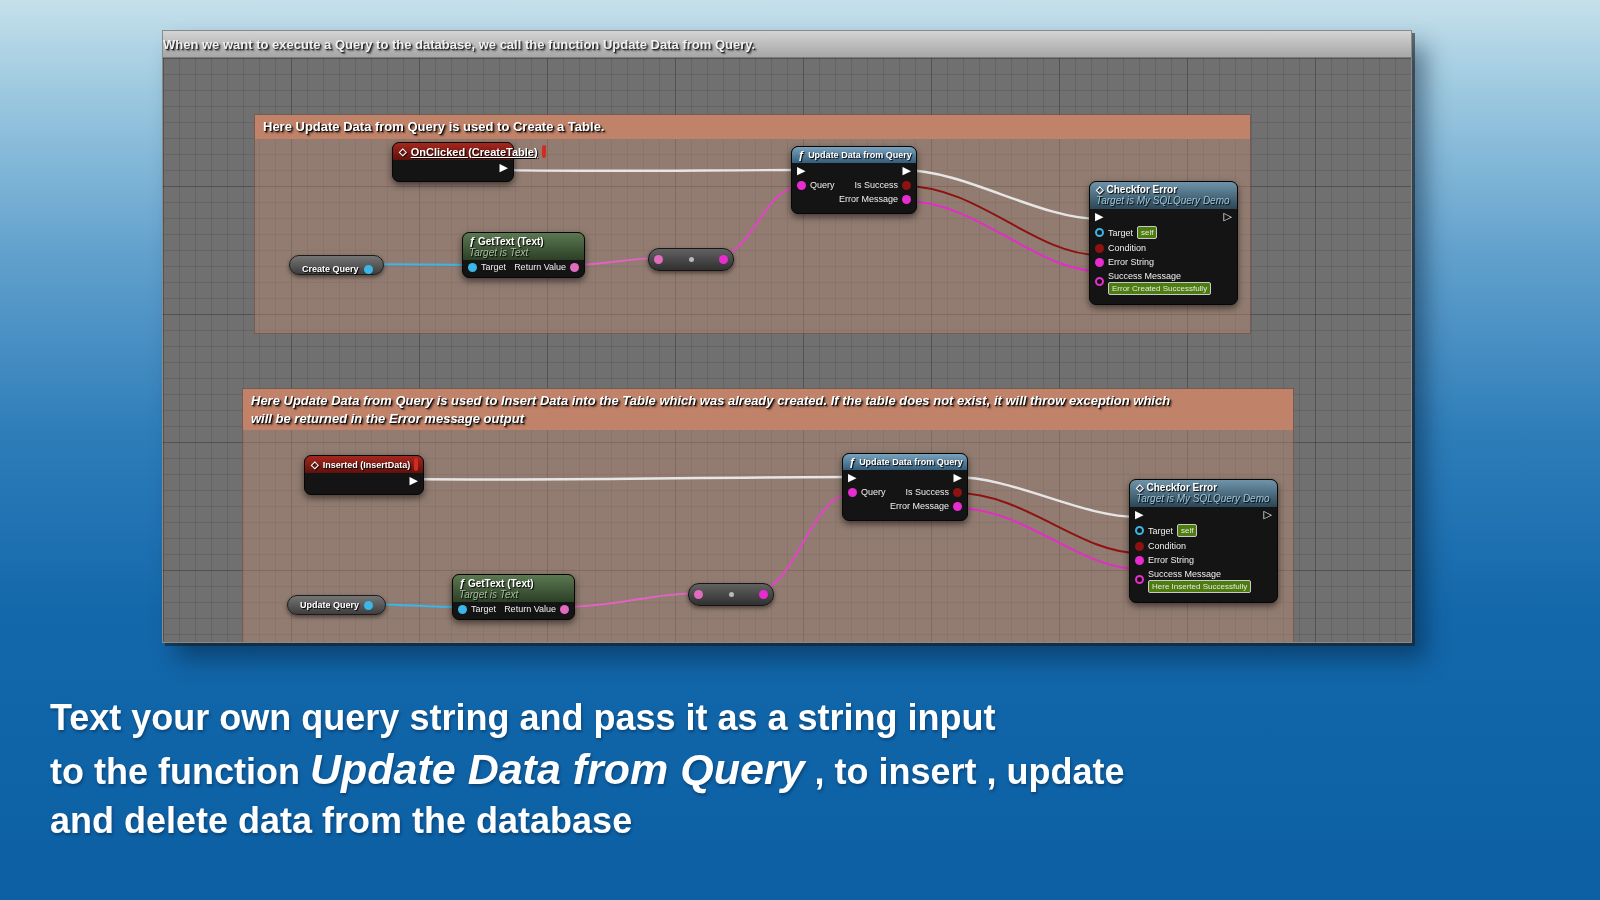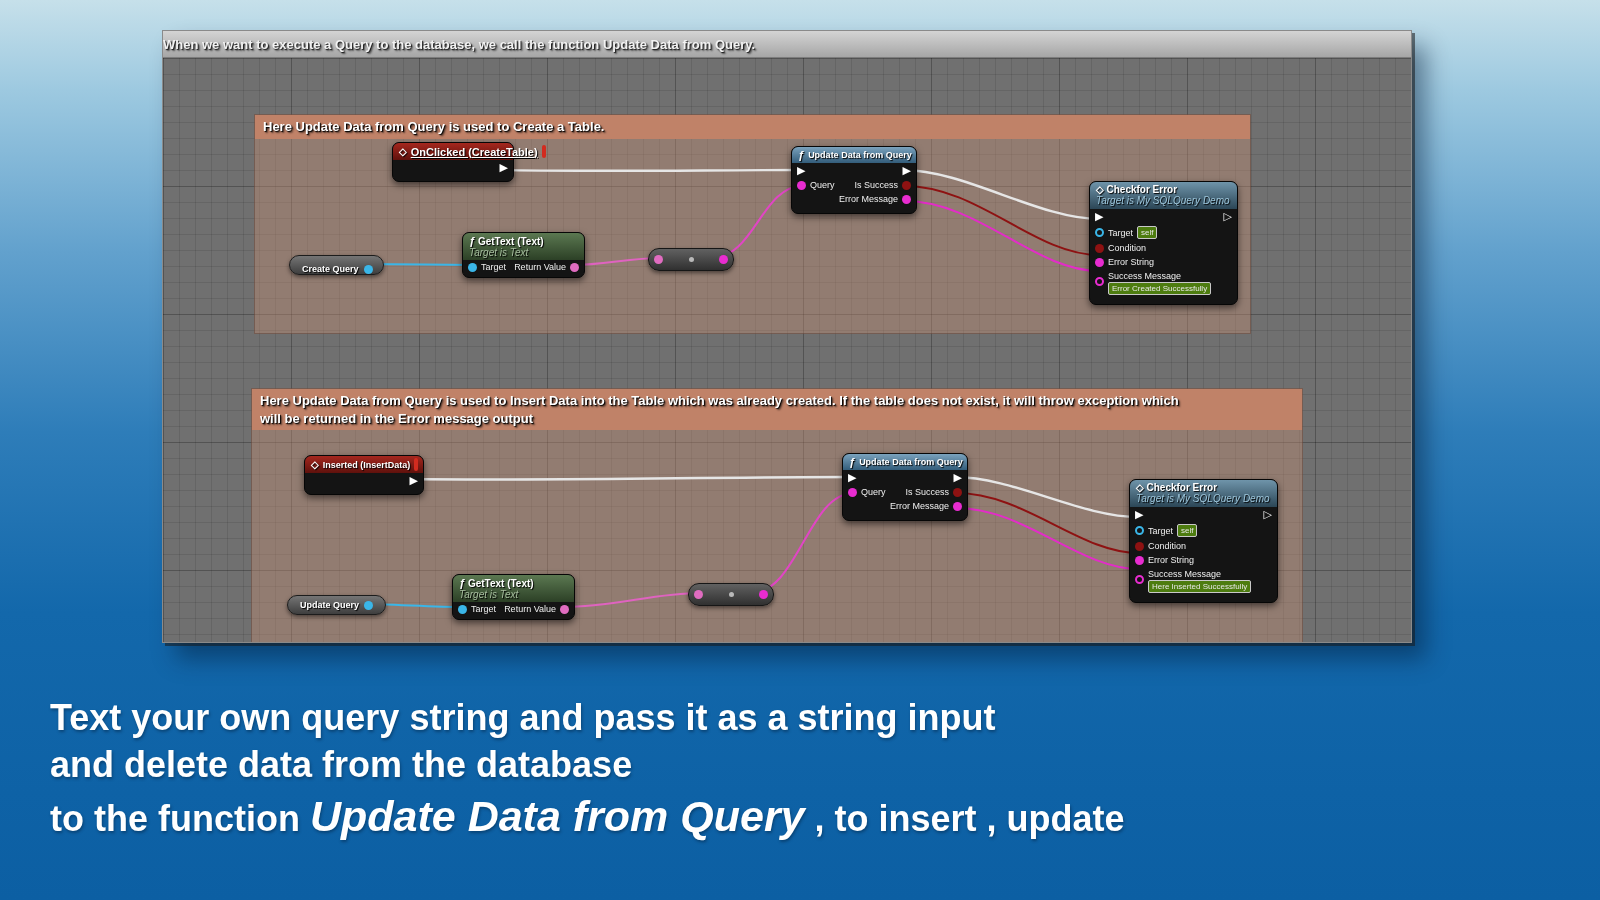--- a/index.html
+++ b/index.html
@@ -76,21 +76,21 @@
     </div>
 
     <div class="graph">
 
       <div class="comment" style="left:91px;top:56px;width:995px;height:218px;">
         <div class="comment-head">
           <span>Here Update Data from Query is used to Create a Table.</span>
         </div>
       </div>
 
-      <div class="comment" style="left:88px;top:330px;width:1050px;height:262px;">
+      <div class="comment" style="left:79px;top:330px;width:1050px;height:262px;font-style:italic;">
         <div class="comment-head">
           <span>Here Update Data from Query is used to Insert Data into the Table which was already created. If the table does not exist, it will throw exception which</span><br>
           <span>will be returned in the Error message output</span>
         </div>
       </div>
 
       <svg class="wires" width="1248" height="584" viewBox="0 0 1248 584">
 
         <path d="M338,112 C 440,114 540,112 640,112" stroke="#e6e6e6" stroke-width="2.4" fill="none"></path>
         <path d="M194,206 C 235,206 272,207 312,207" stroke="#3ab6e8" stroke-width="2" fill="none"></path>
@@ -301,17 +301,17 @@
             <span class="editbox" style="display:inline-block;margin-top:1px;">Here Inserted Successfully</span>
           </span>
         </div>
       </div>
 
     </div>
   </div>
 
   <div class="caption">
     <div>Text your own query string and pass it as a string input</div>
+    <div><span>to the function </span><span class="em">Update Data from Query</span><span> , to insert , update</span></div>
     <div>and delete data from the database</div>
-    <div><span>to the function </span><span class="em">Update Data from Query</span><span> , to insert , update</span></div>
   </div>
 
 </div>
 
 </body></html>

